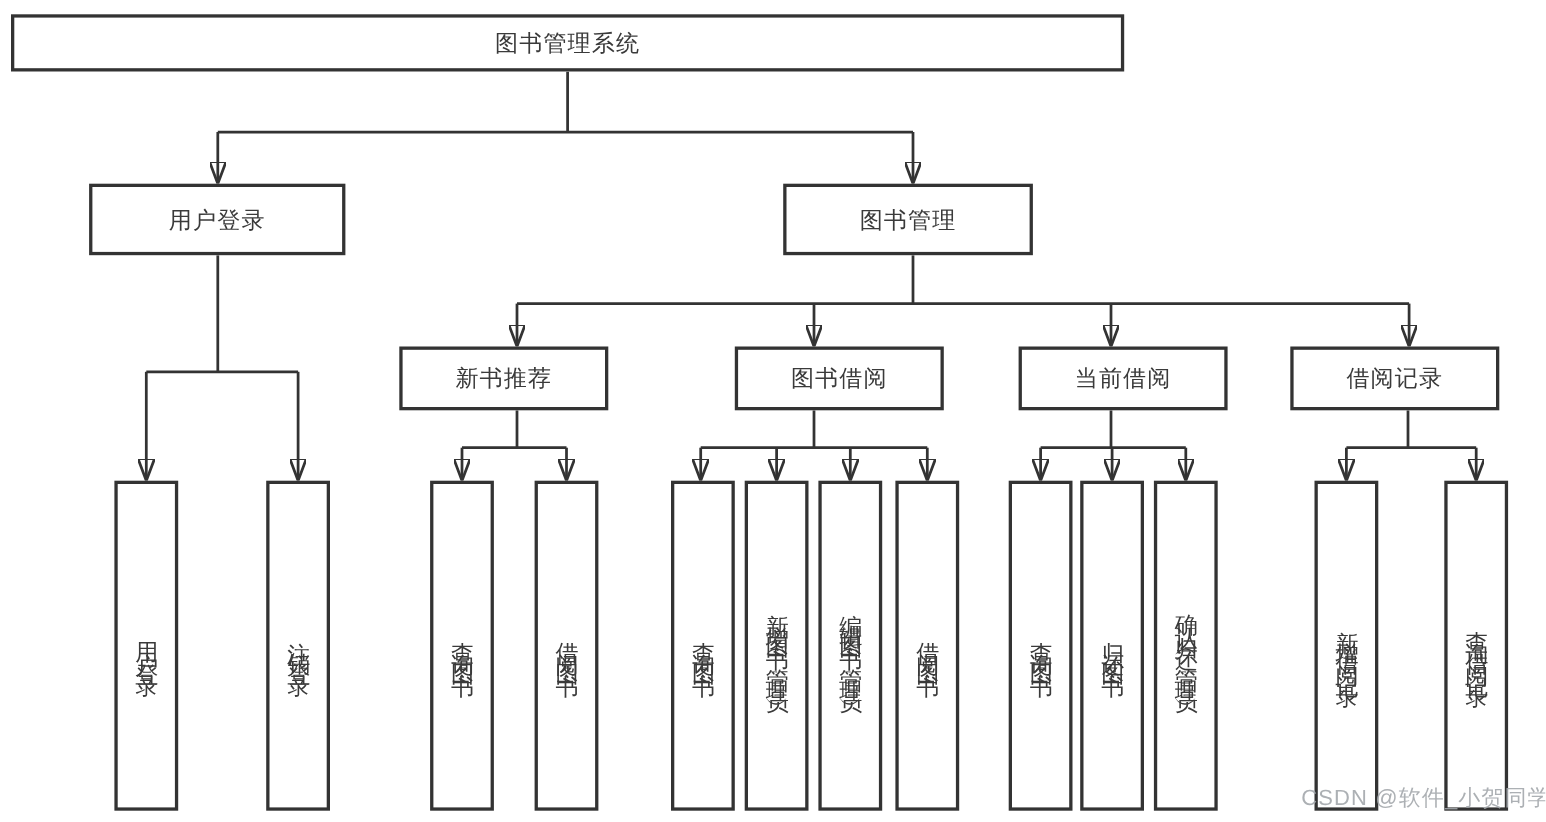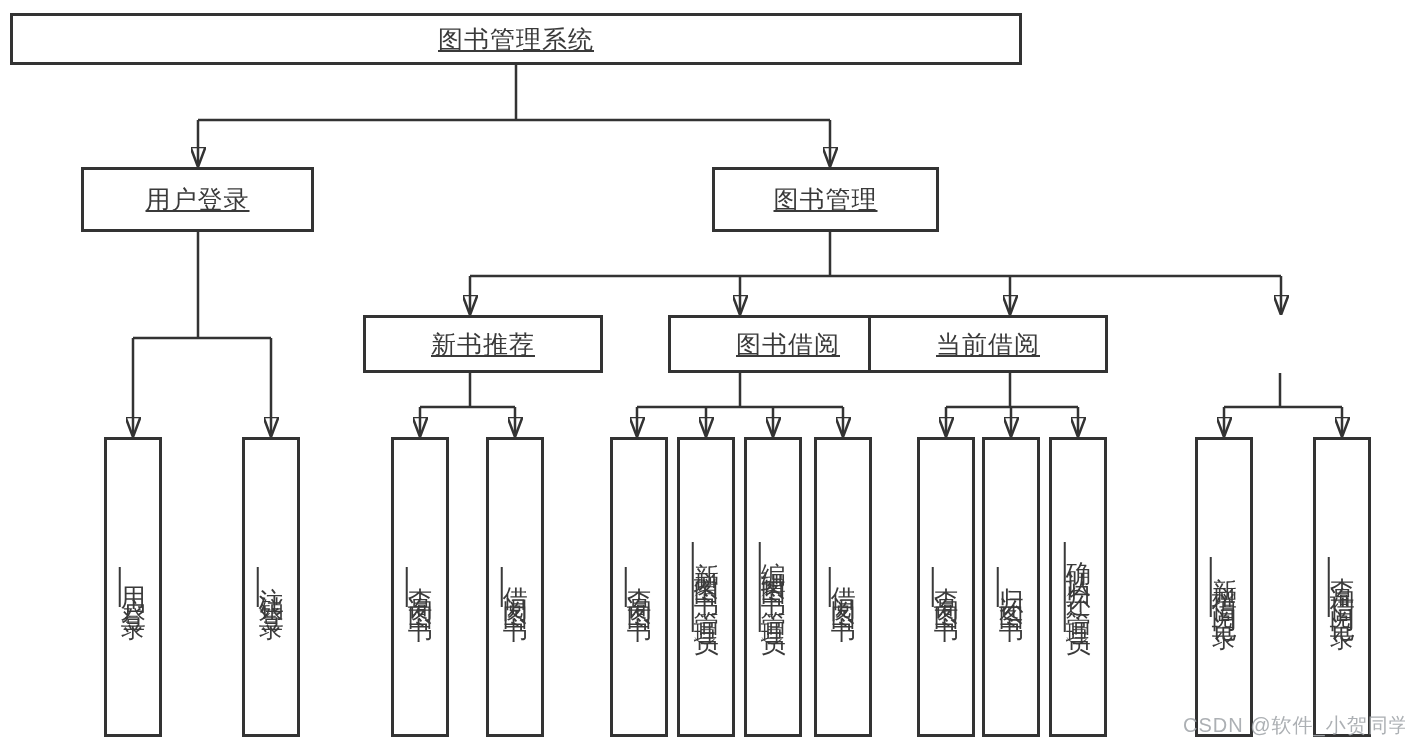--- a/index.html
+++ b/index.html
@@ -25,27 +25,26 @@
     fill: none;
   }
   .node {
     position: absolute;
     box-sizing: border-box;
     background: var(--background);
     border: 3px solid var(--line);
     display: flex;
     align-items: center;
     justify-content: center;
-    font-size: 25px;
+    font-size: 21px;
     letter-spacing: 1px;
-    text-decoration: underline;
   }
   .root   { left: 10px;  top: 13px;  width: 1012px; height: 52px; }
   .branch { top: 167px; height: 65px; }
-  .module { top: 315px; width: 240px; height: 58px; text-align: center; }
+  .module { top: 315px; width: 190px; height: 58px; text-align: center; }
   .leaf   { top: 437px; width: 58px;  height: 300px; }
   .leaf span {
     writing-mode: vertical-rl;
     text-orientation: mixed;
     letter-spacing: 10px;
     line-height: 1.1;
   }
   .watermark {
     position: absolute;
     left: 1183px;
@@ -128,22 +127,25 @@
   <div class="node branch" style="left:712px; width:227px;">
     <span>图书管理</span>
   </div>
 
   <div class="node module" style="left:363px;">
     <span>新书推荐</span>
   </div>
   <div class="node module" style="left:668px;">
     <span>图书借阅</span>
   </div>
-  <div class="node module" style="left:868px;">
+  <div class="node module" style="left:926px;">
     <span>当前借阅</span>
+  </div>
+  <div class="node module" style="left:1173px;">
+    <span>借阅记录</span>
   </div>
 
   <div class="node leaf" style="left:104px;">
     <span>用户登录</span>
   </div>
   <div class="node leaf" style="left:242px;">
     <span>注销登录</span>
   </div>
 
   <div class="node leaf" style="left:391px;">

